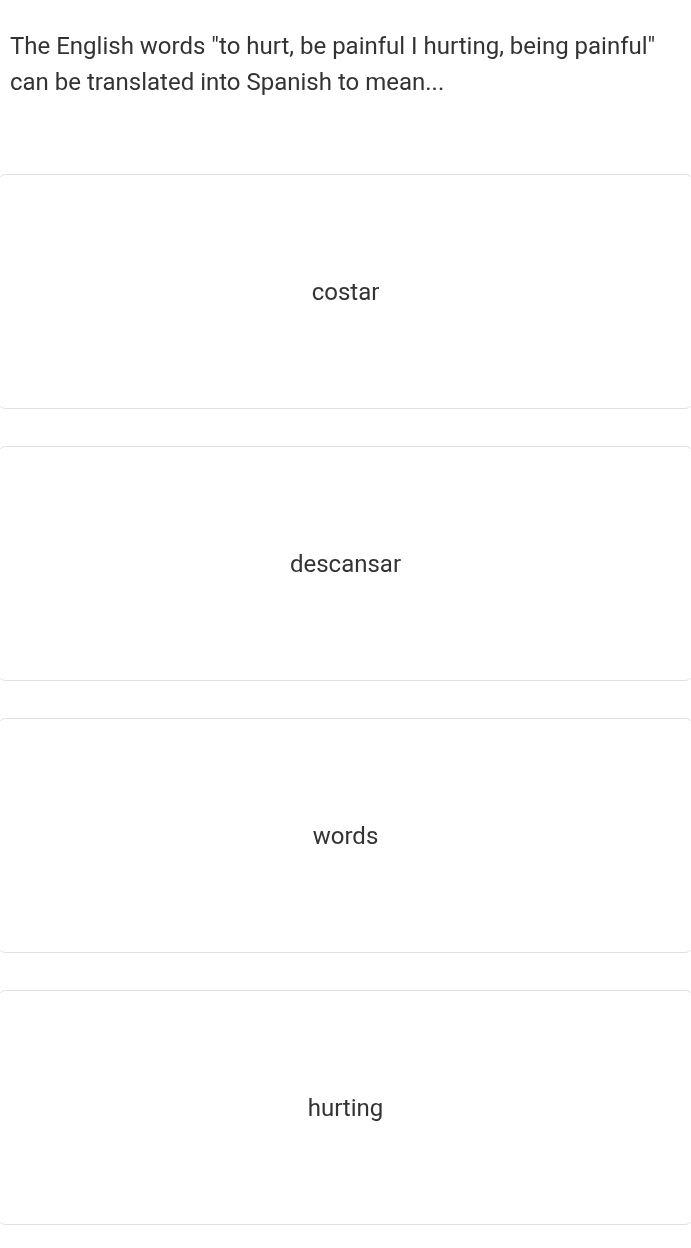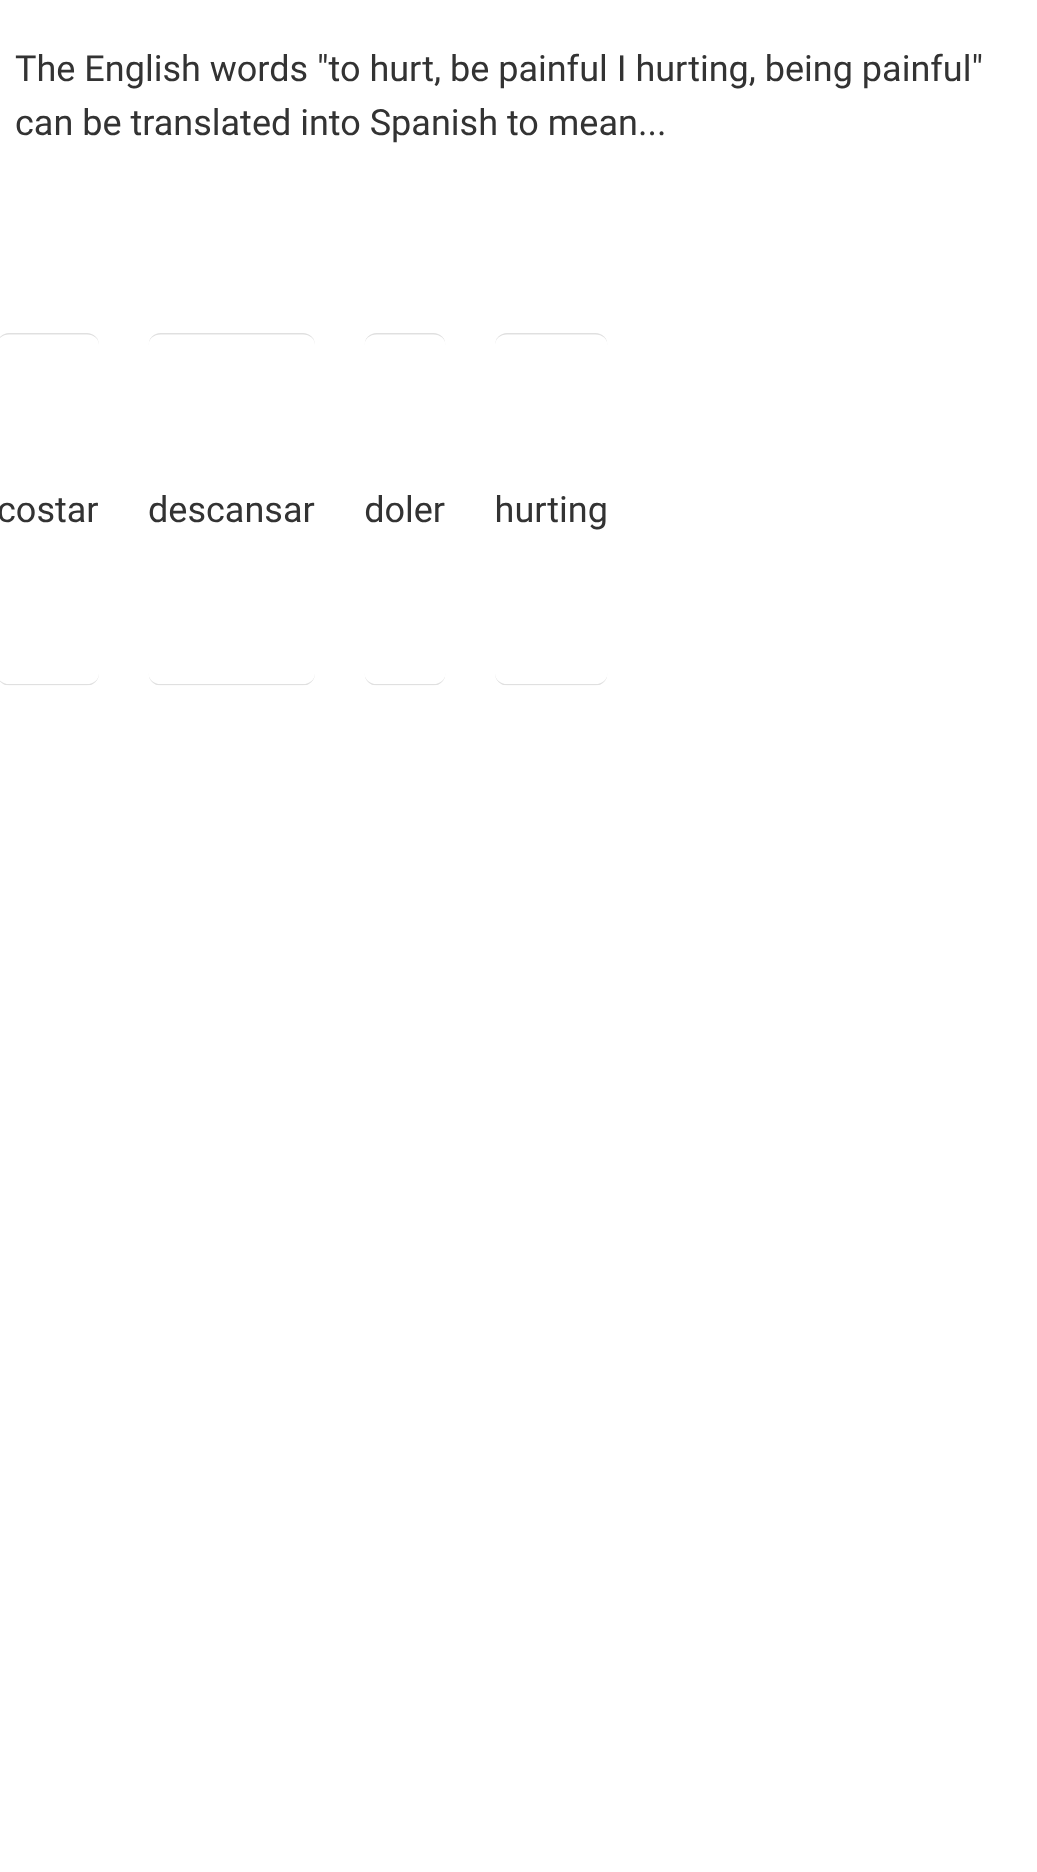--- a/index.html
+++ b/index.html
@@ -15,23 +15,23 @@
       overflow: hidden;
     }
     .question-text {
       padding: 28px 10px 10px 10px;
       font-size: 24px;
       color: #333333;
       line-height: 1.5;
       font-weight: 400;
     }
     .options {
-      margin-top: 112px;
+      margin-top: 64px;
       display: flex;
-      flex-direction: row;
+      flex-direction: column;
       gap: 37px;
     }
     .option {
       background: #ffffff;
       border: 1px solid #e0e0e0;
       border-left: none;
       border-right: none;
       border-radius: 8px;
       height: 235px;
       display: flex;
@@ -50,18 +50,18 @@
 <div class="question-text">The English words "to hurt, be painful I hurting, being painful" can be translated into Spanish to mean...</div>
 
 <div class="options">
   <div class="option">
     <span>costar</span>
   </div>
   <div class="option">
     <span>descansar</span>
   </div>
   <div class="option">
-    <span>doler</span>
+    <span>words</span>
   </div>
   <div class="option">
     <span>hurting</span>
   </div>
 </div>
 
 </body></html>

